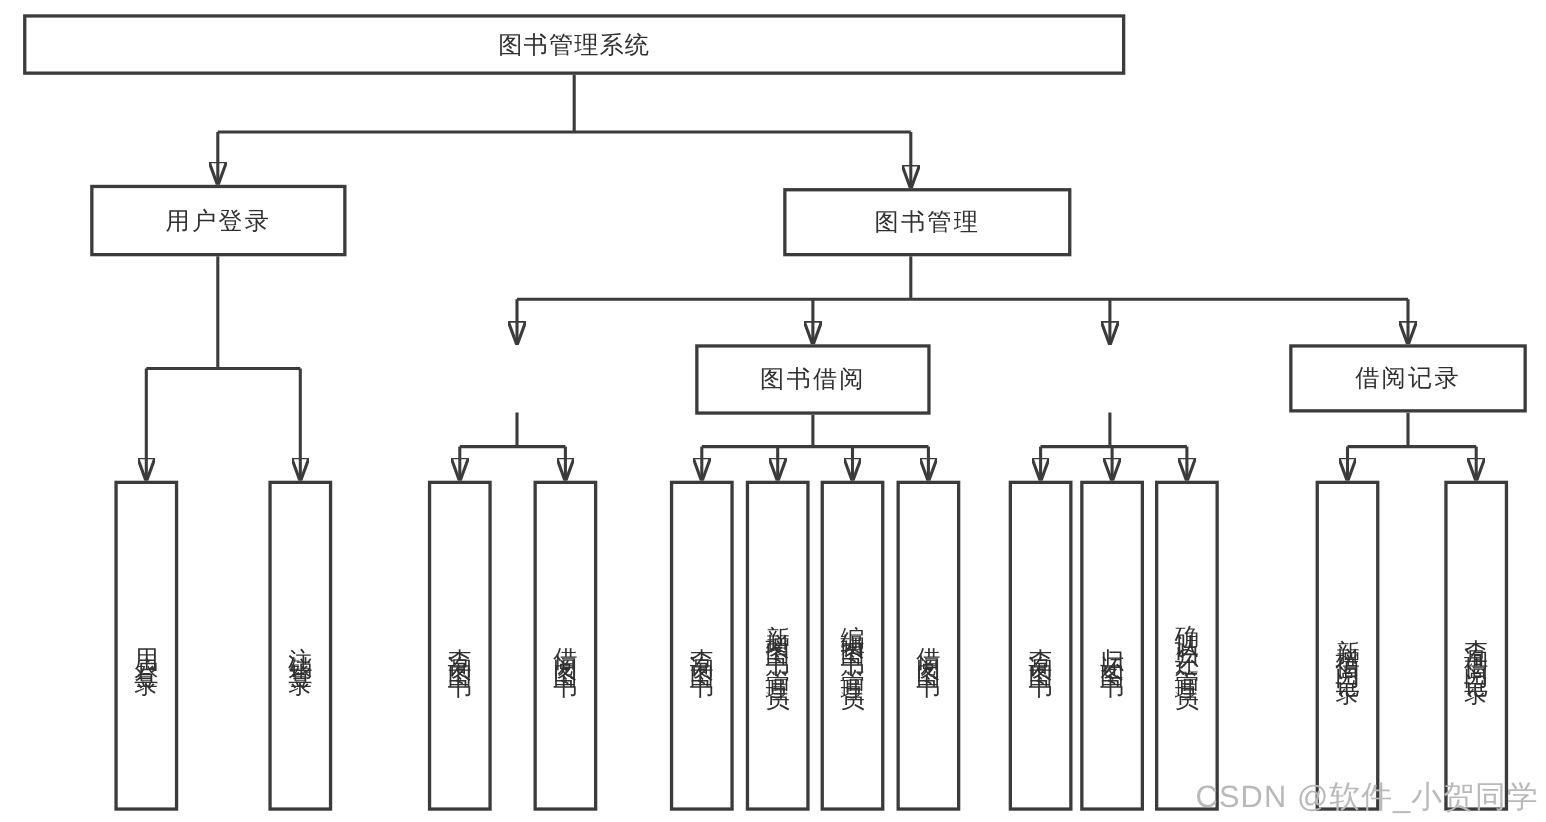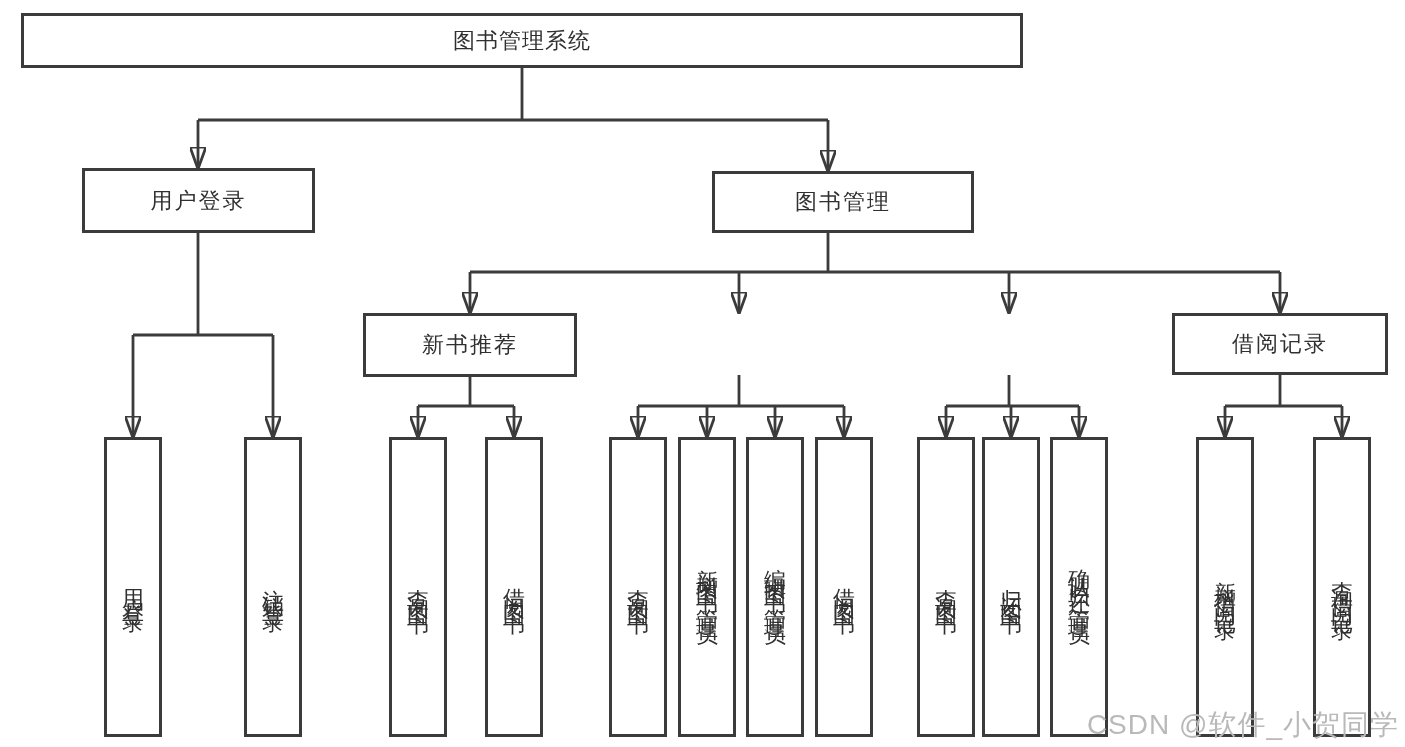--- a/index.html
+++ b/index.html
@@ -95,21 +95,21 @@
     <path d="M1225,406 H1342"></path>
     <path d="M1225,406 V437" marker-end="url(#arw)"></path>
     <path d="M1342,406 V437" marker-end="url(#arw)"></path>
   </svg>
 
   <div class="node h root-label" style="left:21px; top:13px; width:1002px; height:55px;">图书管理系统</div>
 
   <div class="node h" style="left:82px; top:168px; width:233px; height:65px;">用户登录</div>
   <div class="node h" style="left:712px; top:171px; width:262px; height:62px;">图书管理</div>
 
-  <div class="node h" style="left:363px; top:313px; width:214px; height:64px;">新书推荐</div>
+  <div class="node h" style="left:632px; top:313px; width:214px; height:64px;">图书借阅</div>
   <div class="node h" style="left:1172px; top:313px; width:216px; height:62px;">借阅记录</div>
 
   <div class="node v" style="left:104px; top:437px; width:58px; height:300px;">用户登录</div>
   <div class="node v" style="left:244px; top:437px; width:58px; height:300px;">注销登录</div>
 
   <div class="node v" style="left:389px; top:437px; width:58px; height:300px;">查询图书</div>
   <div class="node v" style="left:485px; top:437px; width:58px; height:300px;">借阅图书</div>
 
   <div class="node v" style="left:609px; top:437px; width:58px; height:300px;">查询图书</div>
   <div class="node v" style="left:678px; top:437px; width:58px; height:300px;">新增图书（管理员）</div>

